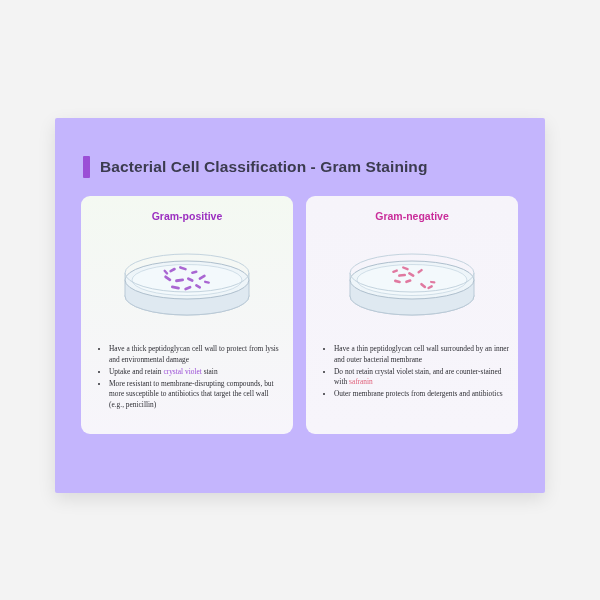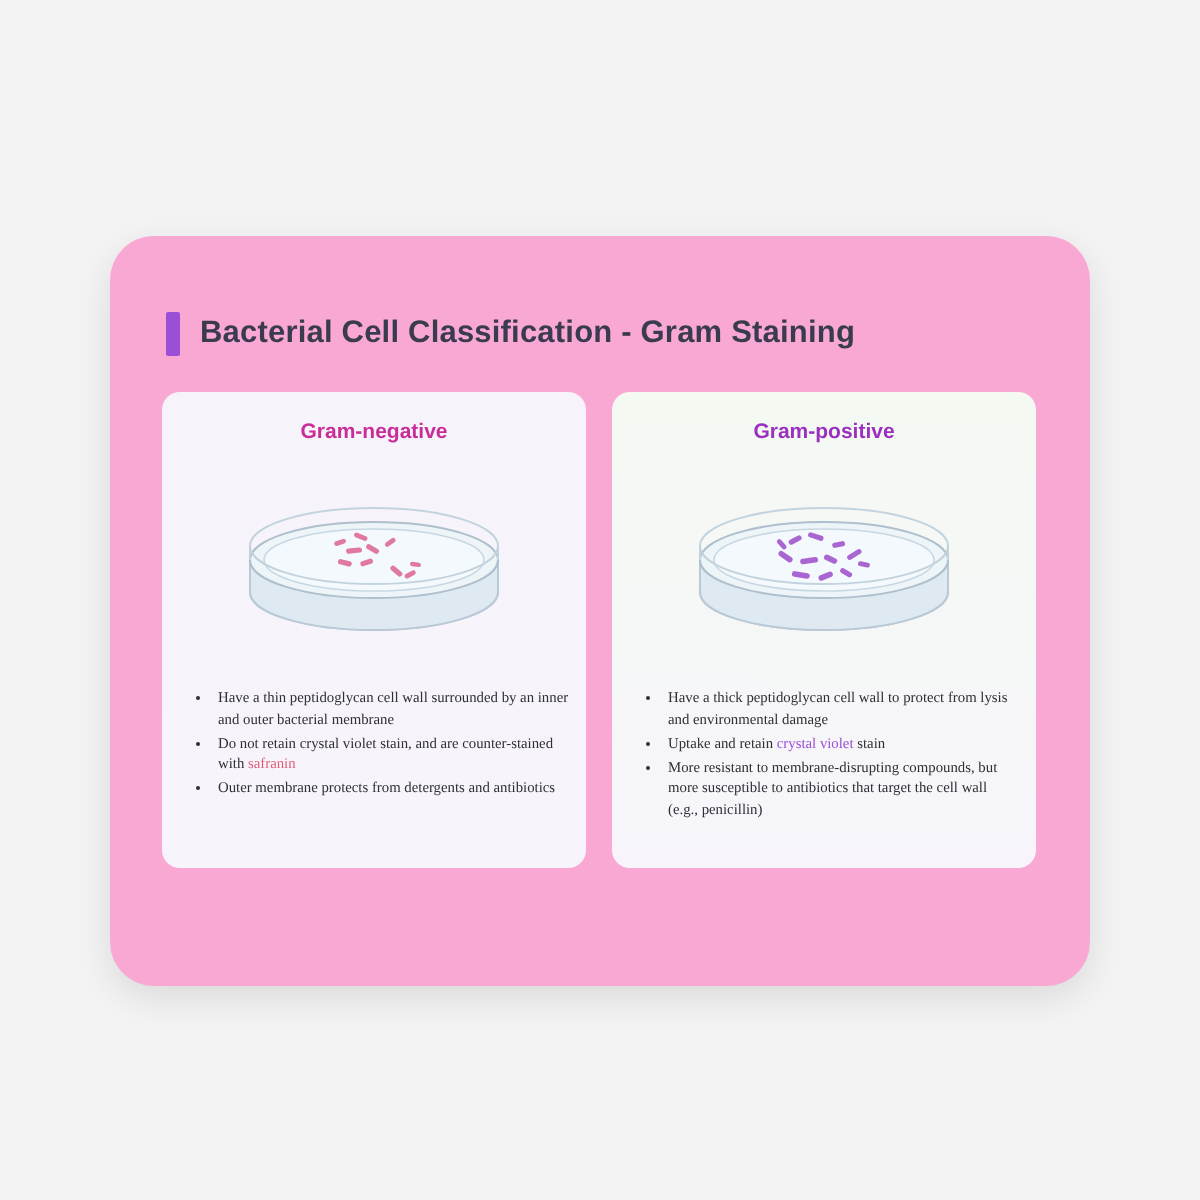--- a/index.html
+++ b/index.html
@@ -16,22 +16,22 @@
     height: 600px;
     background: #f3f3f3;
     overflow: hidden;
   }
   .card {
     position: absolute;
     left: 55px;
     top: 118px;
     width: 490px;
     height: 375px;
-    background: #f9a8d4;
-    border-radius: 22px;
+    background: #c4b5fd;
+    border-radius: 2px;
     box-shadow: 0 6px 18px rgba(0,0,0,0.10);
   }
   .title-row {
     position: absolute;
     left: 28px;
     top: 38px;
     display: flex;
     align-items: center;
     gap: 10px;
   }
@@ -105,53 +105,20 @@
 <div id="stage">
   <div class="card">
 
     <div class="title-row">
       <div class="title-bar" style="background: rgb(155, 79, 214);"></div>
       <div class="title-text">Bacterial Cell Classification - Gram Staining</div>
     </div>
 
     <div class="panels">
 
-      <div class="panel neg">
-        <div class="panel-title neg" style="color: rgb(201, 45, 154);">Gram-negative</div>
-
-        <div class="dish-wrap">
-          <svg viewBox="0 0 160 92" width="160" height="92">
-            <ellipse cx="80" cy="60" rx="62" ry="19" fill="#e4edf3" stroke="#b9c9d6" stroke-width="1"></ellipse>
-            <path d="M18 44 L18 60 A62 19 0 0 0 142 60 L142 44 Z" fill="#dfe9f1" stroke="#b9c9d6" stroke-width="1"></path>
-            <ellipse cx="80" cy="44" rx="62" ry="19" fill="#eef5f9" stroke="#aebfcd" stroke-width="1"></ellipse>
-            <ellipse cx="80" cy="44" rx="55" ry="15.5" fill="#f3f9fc" stroke="#c7d7e2" stroke-width="0.8"></ellipse>
-            <ellipse cx="80" cy="37" rx="62" ry="19" fill="none" stroke="#c3d3de" stroke-width="1"></ellipse>
-            <path d="M18 37 L18 44 M142 37 L142 44" stroke="#c3d3de" stroke-width="1"></path>
-            <g fill="#e0739c" opacity="0.95">
-              <rect x="60" y="34" width="6" height="2.4" rx="1.2" transform="rotate(-20 63 35)"></rect>
-              <rect x="70" y="31" width="7" height="2.4" rx="1.2" transform="rotate(22 73 32)"></rect>
-              <rect x="66" y="38" width="8" height="2.6" rx="1.3" transform="rotate(-6 70 39)"></rect>
-              <rect x="76" y="37" width="7" height="2.6" rx="1.3" transform="rotate(30 79 38)"></rect>
-              <rect x="85" y="34" width="6" height="2.4" rx="1.2" transform="rotate(-35 88 35)"></rect>
-              <rect x="62" y="44" width="7" height="2.6" rx="1.3" transform="rotate(14 65 45)"></rect>
-              <rect x="73" y="44" width="6.5" height="2.6" rx="1.3" transform="rotate(-18 76 45)"></rect>
-              <rect x="88" y="48" width="7" height="2.6" rx="1.3" transform="rotate(40 91 49)"></rect>
-              <rect x="95" y="50" width="6" height="2.4" rx="1.2" transform="rotate(-28 98 51)"></rect>
-              <rect x="98" y="45" width="5.5" height="2.2" rx="1.1" transform="rotate(8 100 46)"></rect>
-            </g>
-          </svg>
-        </div>
-
-        <ul class="bullets">
-            <li><span style="color: rgb(47, 47, 53);">Have a thin peptidoglycan cell wall surrounded by an inner and outer bacterial membrane</span></li>
-            <li><span style="color: rgb(47, 47, 53);">Do not retain crystal violet stain, and are counter-stained with </span><span style="color: rgb(224, 96, 122);">safranin</span></li>
-            <li><span style="color: rgb(47, 47, 53);">Outer membrane protects from detergents and antibiotics</span></li>
-          </ul>
-      </div>
-
       <div class="panel pos">
         <div class="panel-title" style="color: rgb(155, 47, 192);">Gram-positive</div>
 
         <div class="dish-wrap">
           <svg viewBox="0 0 160 92" width="160" height="92">
 
             <ellipse cx="80" cy="60" rx="62" ry="19" fill="#e4edf3" stroke="#b9c9d6" stroke-width="1"></ellipse>
             <path d="M18 44 L18 60 A62 19 0 0 0 142 60 L142 44 Z" fill="#dfe9f1" stroke="#b9c9d6" stroke-width="1"></path>
 
             <ellipse cx="80" cy="44" rx="62" ry="19" fill="#eef5f9" stroke="#aebfcd" stroke-width="1"></ellipse>
@@ -177,15 +144,48 @@
           </svg>
         </div>
 
         <ul class="bullets">
             <li><span style="color: rgb(47, 47, 53);">Have a thick peptidoglycan cell wall to protect from lysis and environmental damage</span></li>
             <li><span style="color: rgb(47, 47, 53);">Uptake and retain </span><span style="color: rgb(155, 79, 214);">crystal violet</span><span style="color: rgb(47, 47, 53);"> stain</span></li>
             <li><span style="color: rgb(47, 47, 53);">More resistant to membrane-disrupting compounds, but more susceptible to antibiotics that target the cell wall (e.g., penicillin)</span></li>
           </ul>
       </div>
 
+      <div class="panel neg">
+        <div class="panel-title neg" style="color: rgb(201, 45, 154);">Gram-negative</div>
+
+        <div class="dish-wrap">
+          <svg viewBox="0 0 160 92" width="160" height="92">
+            <ellipse cx="80" cy="60" rx="62" ry="19" fill="#e4edf3" stroke="#b9c9d6" stroke-width="1"></ellipse>
+            <path d="M18 44 L18 60 A62 19 0 0 0 142 60 L142 44 Z" fill="#dfe9f1" stroke="#b9c9d6" stroke-width="1"></path>
+            <ellipse cx="80" cy="44" rx="62" ry="19" fill="#eef5f9" stroke="#aebfcd" stroke-width="1"></ellipse>
+            <ellipse cx="80" cy="44" rx="55" ry="15.5" fill="#f3f9fc" stroke="#c7d7e2" stroke-width="0.8"></ellipse>
+            <ellipse cx="80" cy="37" rx="62" ry="19" fill="none" stroke="#c3d3de" stroke-width="1"></ellipse>
+            <path d="M18 37 L18 44 M142 37 L142 44" stroke="#c3d3de" stroke-width="1"></path>
+            <g fill="#e0739c" opacity="0.95">
+              <rect x="60" y="34" width="6" height="2.4" rx="1.2" transform="rotate(-20 63 35)"></rect>
+              <rect x="70" y="31" width="7" height="2.4" rx="1.2" transform="rotate(22 73 32)"></rect>
+              <rect x="66" y="38" width="8" height="2.6" rx="1.3" transform="rotate(-6 70 39)"></rect>
+              <rect x="76" y="37" width="7" height="2.6" rx="1.3" transform="rotate(30 79 38)"></rect>
+              <rect x="85" y="34" width="6" height="2.4" rx="1.2" transform="rotate(-35 88 35)"></rect>
+              <rect x="62" y="44" width="7" height="2.6" rx="1.3" transform="rotate(14 65 45)"></rect>
+              <rect x="73" y="44" width="6.5" height="2.6" rx="1.3" transform="rotate(-18 76 45)"></rect>
+              <rect x="88" y="48" width="7" height="2.6" rx="1.3" transform="rotate(40 91 49)"></rect>
+              <rect x="95" y="50" width="6" height="2.4" rx="1.2" transform="rotate(-28 98 51)"></rect>
+              <rect x="98" y="45" width="5.5" height="2.2" rx="1.1" transform="rotate(8 100 46)"></rect>
+            </g>
+          </svg>
+        </div>
+
+        <ul class="bullets">
+            <li><span style="color: rgb(47, 47, 53);">Have a thin peptidoglycan cell wall surrounded by an inner and outer bacterial membrane</span></li>
+            <li><span style="color: rgb(47, 47, 53);">Do not retain crystal violet stain, and are counter-stained with </span><span style="color: rgb(224, 96, 122);">safranin</span></li>
+            <li><span style="color: rgb(47, 47, 53);">Outer membrane protects from detergents and antibiotics</span></li>
+          </ul>
+      </div>
+
     </div>
   </div>
 </div>
 
 </body></html>

